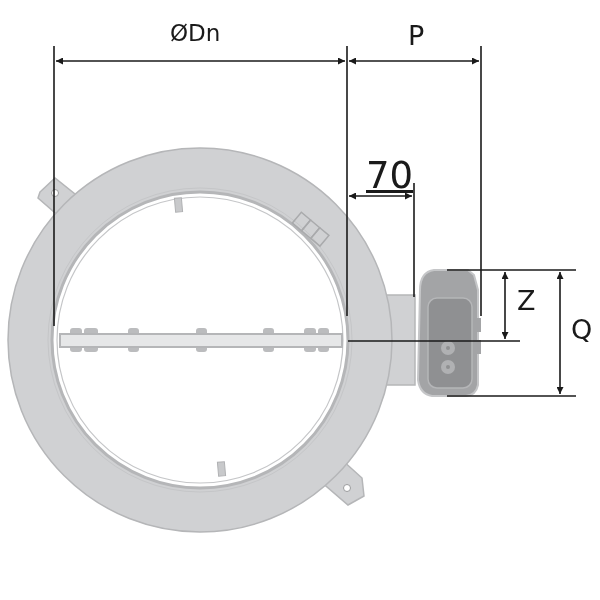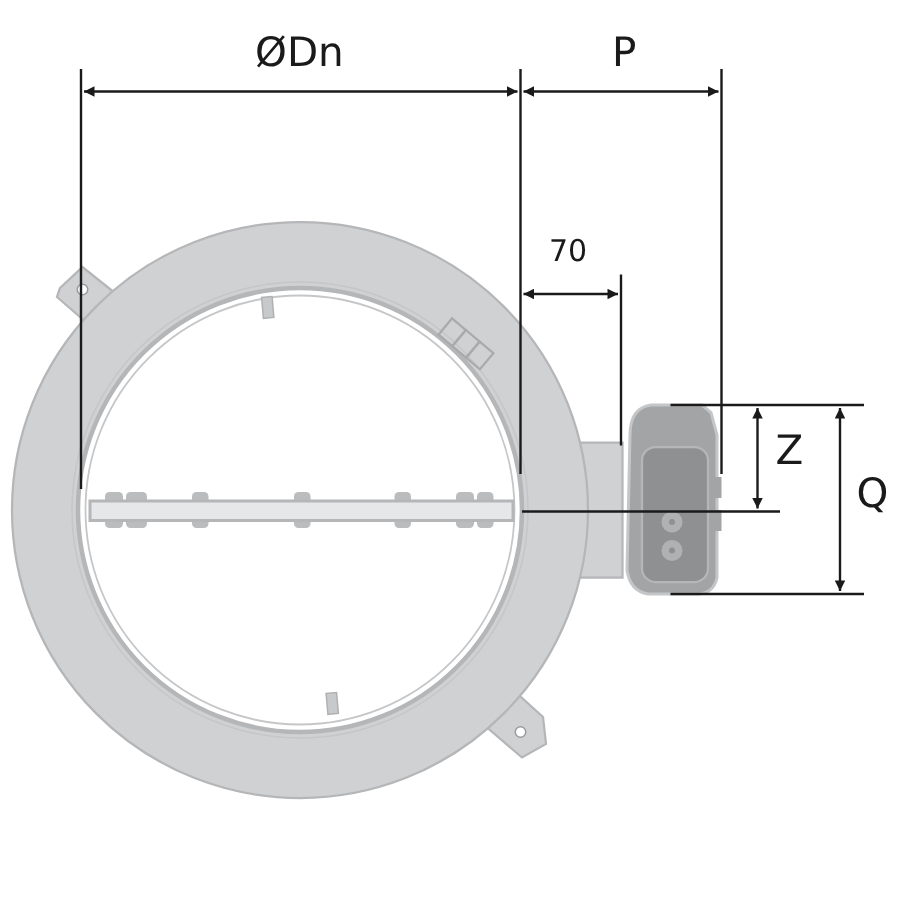--- a/index.html
+++ b/index.html
@@ -5,23 +5,23 @@
     html, body { margin: 0; padding: 0; background: #ffffff; }
     body { width: 600px; height: 600px; overflow: hidden; position: relative; }
     #canvas { position: absolute; left: 0; top: 0; width: 600px; height: 600px; }
     .label {
       position: absolute;
       font-family: "DejaVu Sans", "Liberation Sans", sans-serif;
       color: #1a1a1a;
       line-height: 1;
       white-space: nowrap;
     }
-    .label-dn { left: 170px; top: 22px; font-size: 27px; }
+    .label-dn { left: 170px; top: 22px; font-size: 23px; }
     .label-p  { left: 408px; top: 22px; font-size: 27px; }
-    .label-70 { left: 366px; top: 157px; font-size: 20px; }
+    .label-70 { left: 366px; top: 157px; font-size: 37px; text-decoration: underline; }
     .label-z  { left: 517px; top: 287px; font-size: 27px; }
     .label-q  { left: 571px; top: 316px; font-size: 27px; }
   </style>
 </head>
 <body>
 
 <div id="canvas">
   <svg width="600" height="600" viewBox="0 0 600 600" xmlns="http://www.w3.org/2000/svg">
     <defs>
       <marker id="arrow" viewBox="0 0 10 10" refX="10" refY="5" markerWidth="9" markerHeight="7" orient="auto-start-reverse" markerUnits="userSpaceOnUse">

